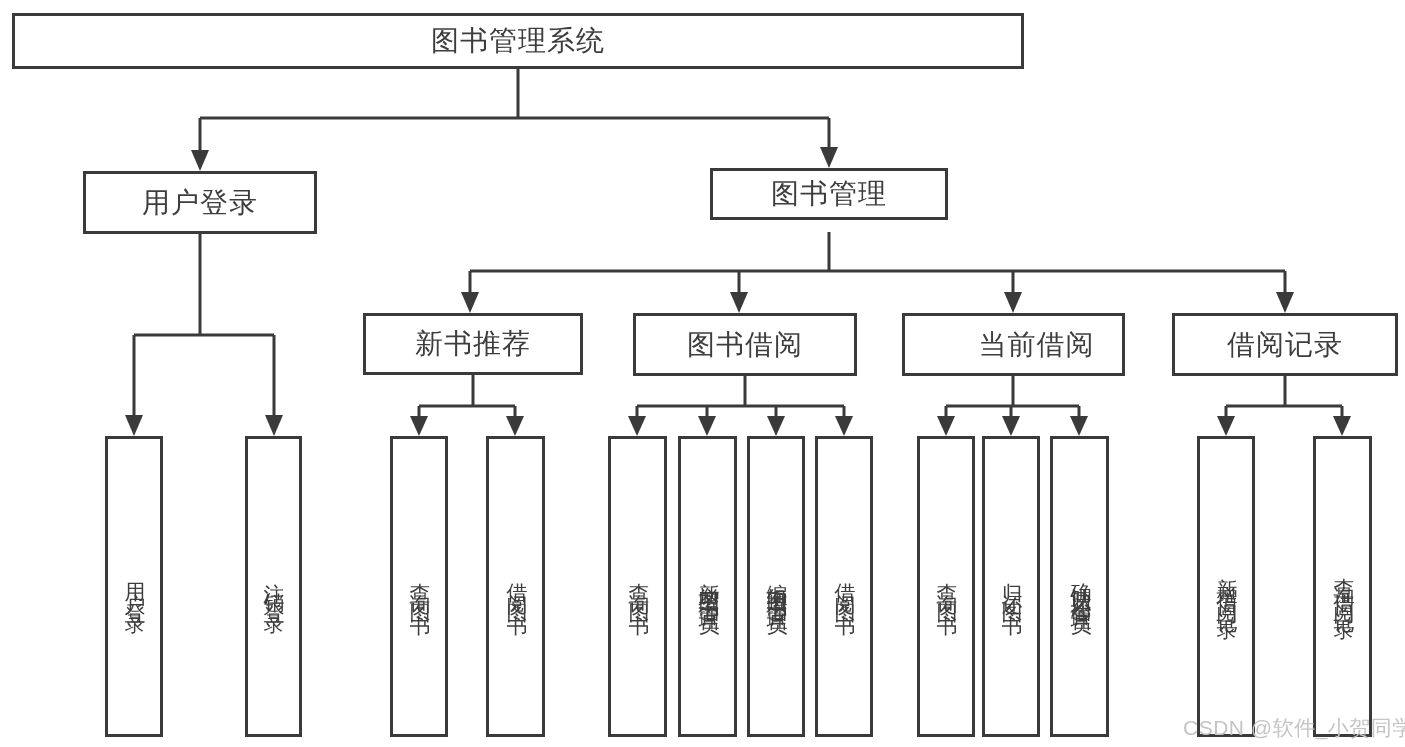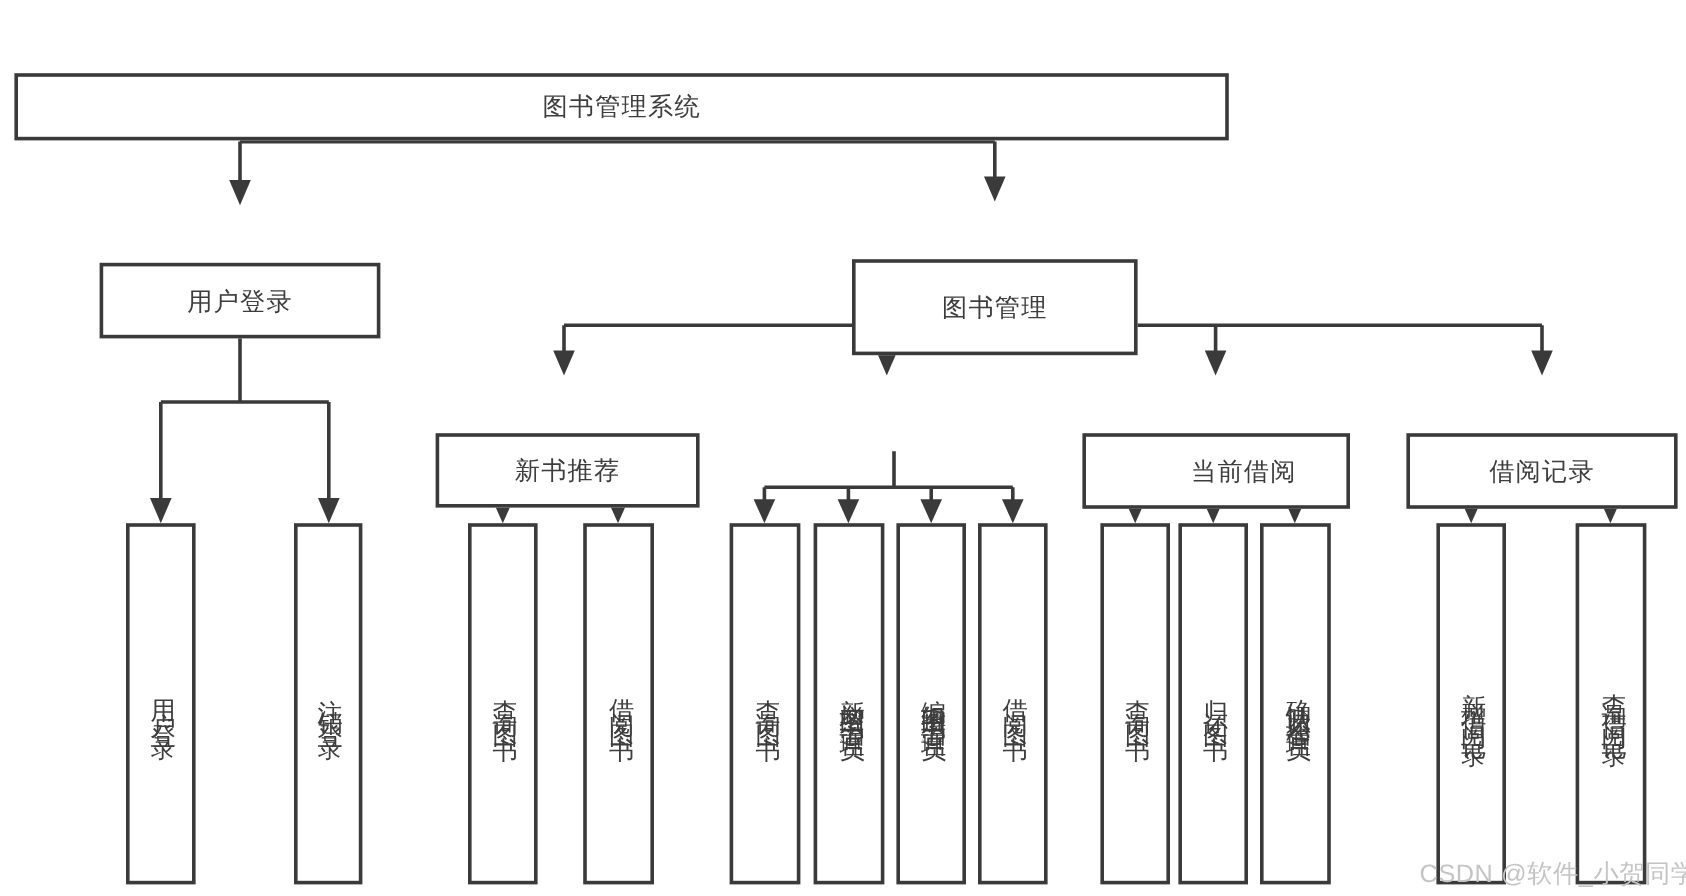--- a/index.html
+++ b/index.html
@@ -31,24 +31,23 @@
     stroke: none;
   }
   .node {
     position: absolute;
     box-sizing: border-box;
     background: #ffffff;
     border: 3px solid #3a3a3a;
     display: flex;
     align-items: center;
     justify-content: center;
-    font-size: 21px;
+    font-size: 28px;
     letter-spacing: 1px;
     z-index: 2;
-    margin-top: 48px;
   }
   .leaf {
     position: absolute;
     box-sizing: border-box;
     background: #ffffff;
     border: 3px solid #3a3a3a;
     writing-mode: vertical-rl;
     text-orientation: mixed;
     text-align: center;
     font-size: 21px;
@@ -121,23 +120,24 @@
     <g>
       <path d="M1285 376 V406 M1226 406 H1342 M1226 406 V418 M1342 406 V418"></path>
       <polygon points="1217,416 1235,416 1226,436"></polygon>
       <polygon points="1333,416 1351,416 1342,436"></polygon>
     </g>
   </svg>
 
   <div class="node" style="left:12px; top:13px; width:1012px; height:56px;">图书管理系统</div>
 
   <div class="node" style="left:83px; top:171px; width:234px; height:63px;">用户登录</div>
-  <div class="node" style="left:710px; top:168px; width:238px; height:80px;">图书管理</div>
+  <div class="node" style="left:710px; top:168px; width:238px; height:52px;">图书管理</div>
 
   <div class="node" style="left:363px; top:313px; width:220px; height:62px;">新书推荐</div>
+  <div class="node" style="left:633px; top:313px; width:224px; height:63px;">图书借阅</div>
   <div class="node" style="left:902px; top:313px; width:223px; height:63px;padding-left:46px;">当前借阅</div>
   <div class="node" style="left:1172px; top:313px; width:226px; height:63px;">借阅记录</div>
 
   <div class="leaf" style="left:105px; top:436px; width:58px; height:301px;">用户登录</div>
   <div class="leaf" style="left:245px; top:436px; width:57px; height:301px;">注销登录</div>
 
   <div class="leaf" style="left:390px; top:436px; width:58px; height:301px;">查询图书</div>
   <div class="leaf" style="left:486px; top:436px; width:59px; height:301px;">借阅图书</div>
 
   <div class="leaf" style="left:608px; top:436px; width:59px; height:301px;">查询图书</div>

